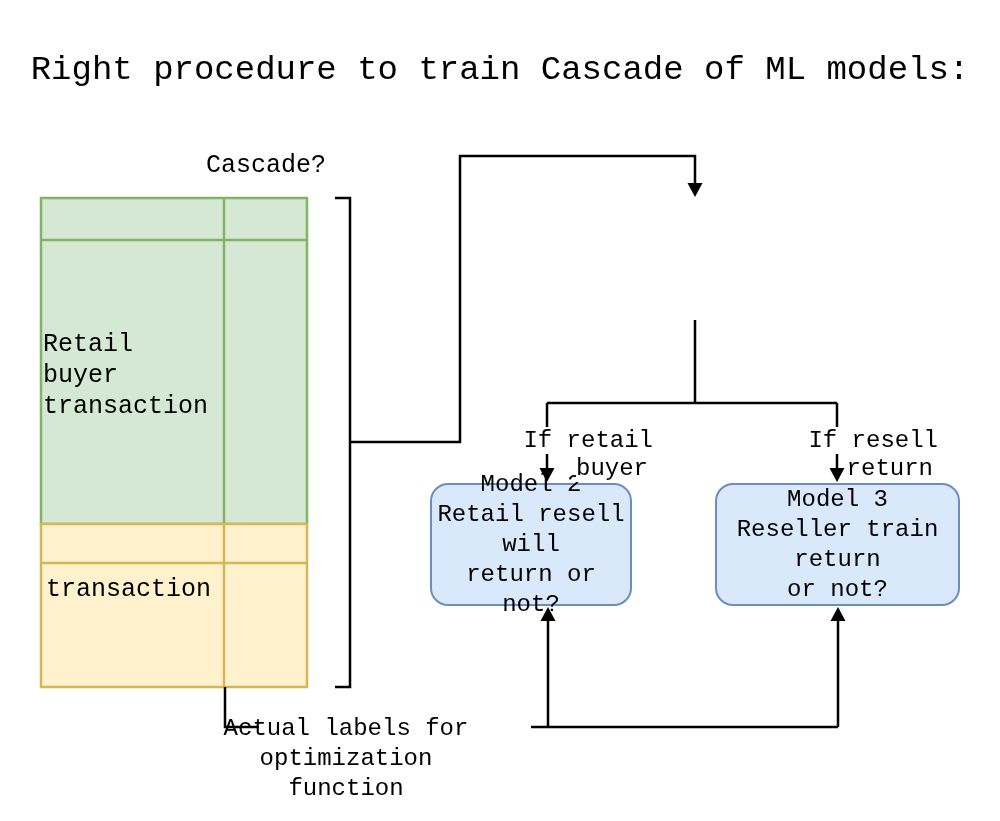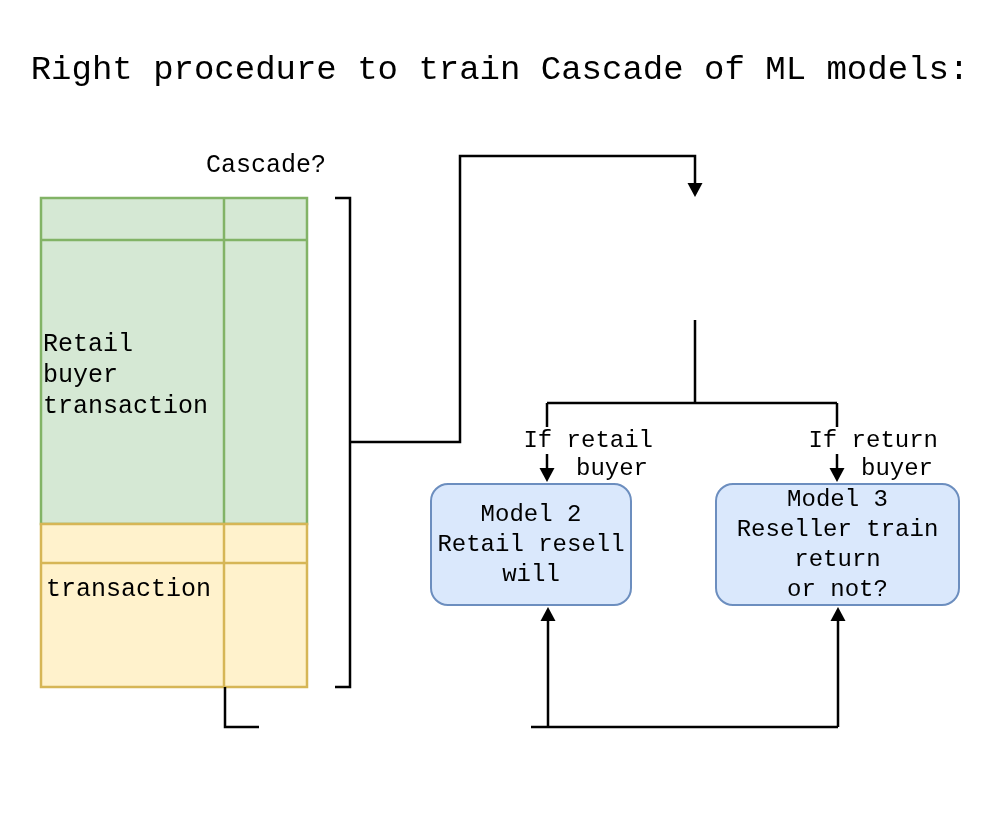--- a/index.html
+++ b/index.html
@@ -129,29 +129,34 @@
   </div>
 
   <div class="abs cell-label reseller">
     <div>transaction</div>
   </div>
 
 
   <div class="abs model-box m2">
     <div>Model 2</div>
     <div>Retail resell will</div>
+    <div>return or not?</div>
   </div>
 
   <div class="abs model-box m3">
     <div>Model 3</div>
     <div>Reseller train return</div>
     <div>or not?</div>
   </div>
 
   <div class="abs edge-label left">
     <span>If retail buyer</span>
   </div>
   <div class="abs edge-label right">
-    <span>If return buyer</span>
+    <span>If resell return</span>
   </div>
 
+  <div class="abs footer-label">
+    <div>Actual labels for</div>
+    <div>optimization function</div>
+  </div>
 
 </div>
 
 </body></html>

